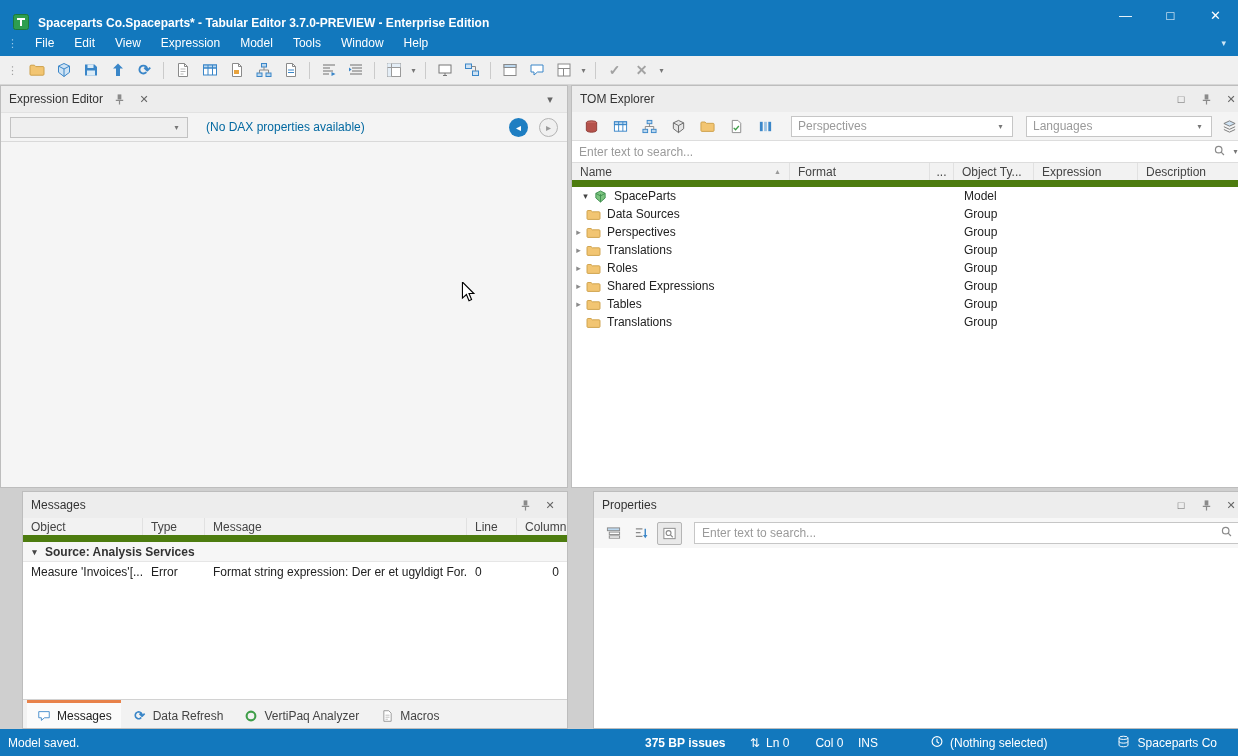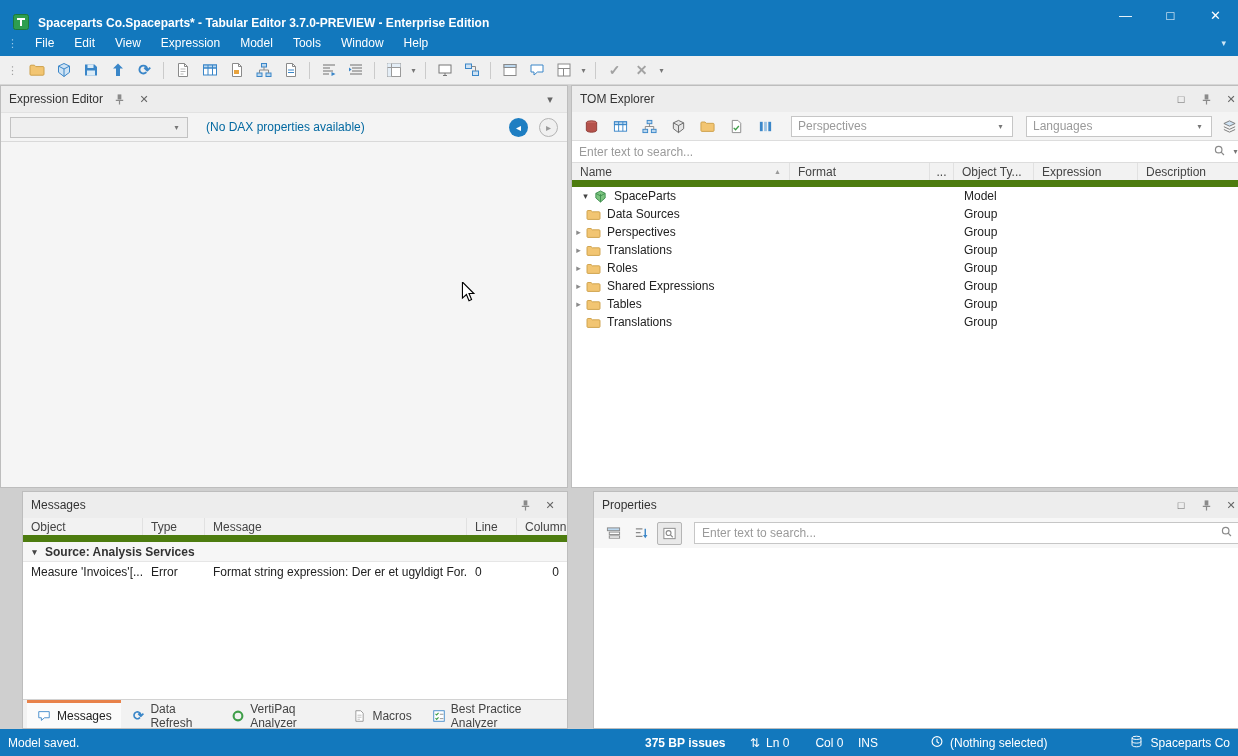--- a/index.html
+++ b/index.html
@@ -99,21 +99,21 @@
   .prop-body { flex:1; background:#fff; }
 
   
   .statusbar { height:27px; background:#1278bd; color:#fff; position:relative; }
   .sb { position:absolute; top:50%; transform:translateY(-50%); display:flex; align-items:center; gap:6px; white-space:nowrap; }
   .sb-msg { left:8px; }
   .sb-bp { left:645px; font-weight:bold;text-align:center; }
   .sb-lncol { left:750px; }
   .sb-ins { left:858px; }
   .sb-sel { left:930px; }
-  .sb-db { right:8px;gap:8px; }
+  .sb-db { right:21px;gap:8px; }
   .sb .gap { width:14px; }
   .wglyph { font-size:12px; }
 </style>
 </head>
 <body>
 
 <div class="titlebar">
   <span class="app-logo">
     <svg width="16" height="16" viewBox="0 0 16 16">
         <rect x="0.5" y="0.5" width="15" height="15" rx="2" fill="#2e9e4f" stroke="#1d7a39"></rect>
@@ -368,32 +368,20 @@
           <span>VertiPaq Analyzer</span>
         </div>
         <div class="btab">
           <span class="ticon2">
               <svg width="13" height="14" viewBox="0 0 16 16">
                 <path d="M3.5 1.5h6l3 3v10h-9z" fill="#fff" stroke="#8a8a8a"></path>
                 <path d="M5.5 7h5M5.5 9.5h5M5.5 12h3" stroke="#b5b5b5"></path>
               </svg>
             </span>
           <span>Macros</span>
-        </div>
-        <div class="btab">
-          <span class="ticon2">
-              <svg width="14" height="14" viewBox="0 0 16 16">
-                <rect x="2" y="2" width="12" height="12" fill="#fff" stroke="#3a86c8"></rect>
-                <path d="M4 5.5l1.3 1.3L7.5 4.5" fill="none" stroke="#3f9e49" stroke-width="1.3"></path>
-                <path d="M9 6h4" stroke="#8a8a8a"></path>
-                <path d="M4 10.5l1.3 1.3 2.2-2.3" fill="none" stroke="#3f9e49" stroke-width="1.3"></path>
-                <path d="M9 11h4" stroke="#8a8a8a"></path>
-              </svg>
-            </span>
-          <span>Best Practice Analyzer</span>
         </div>
       </div>
     </div>
   </div>
 
   <div class="col-right">
 
     <div class="panel panel-top">
       <div class="phdr">
         <span class="ptitle">TOM Explorer</span>

